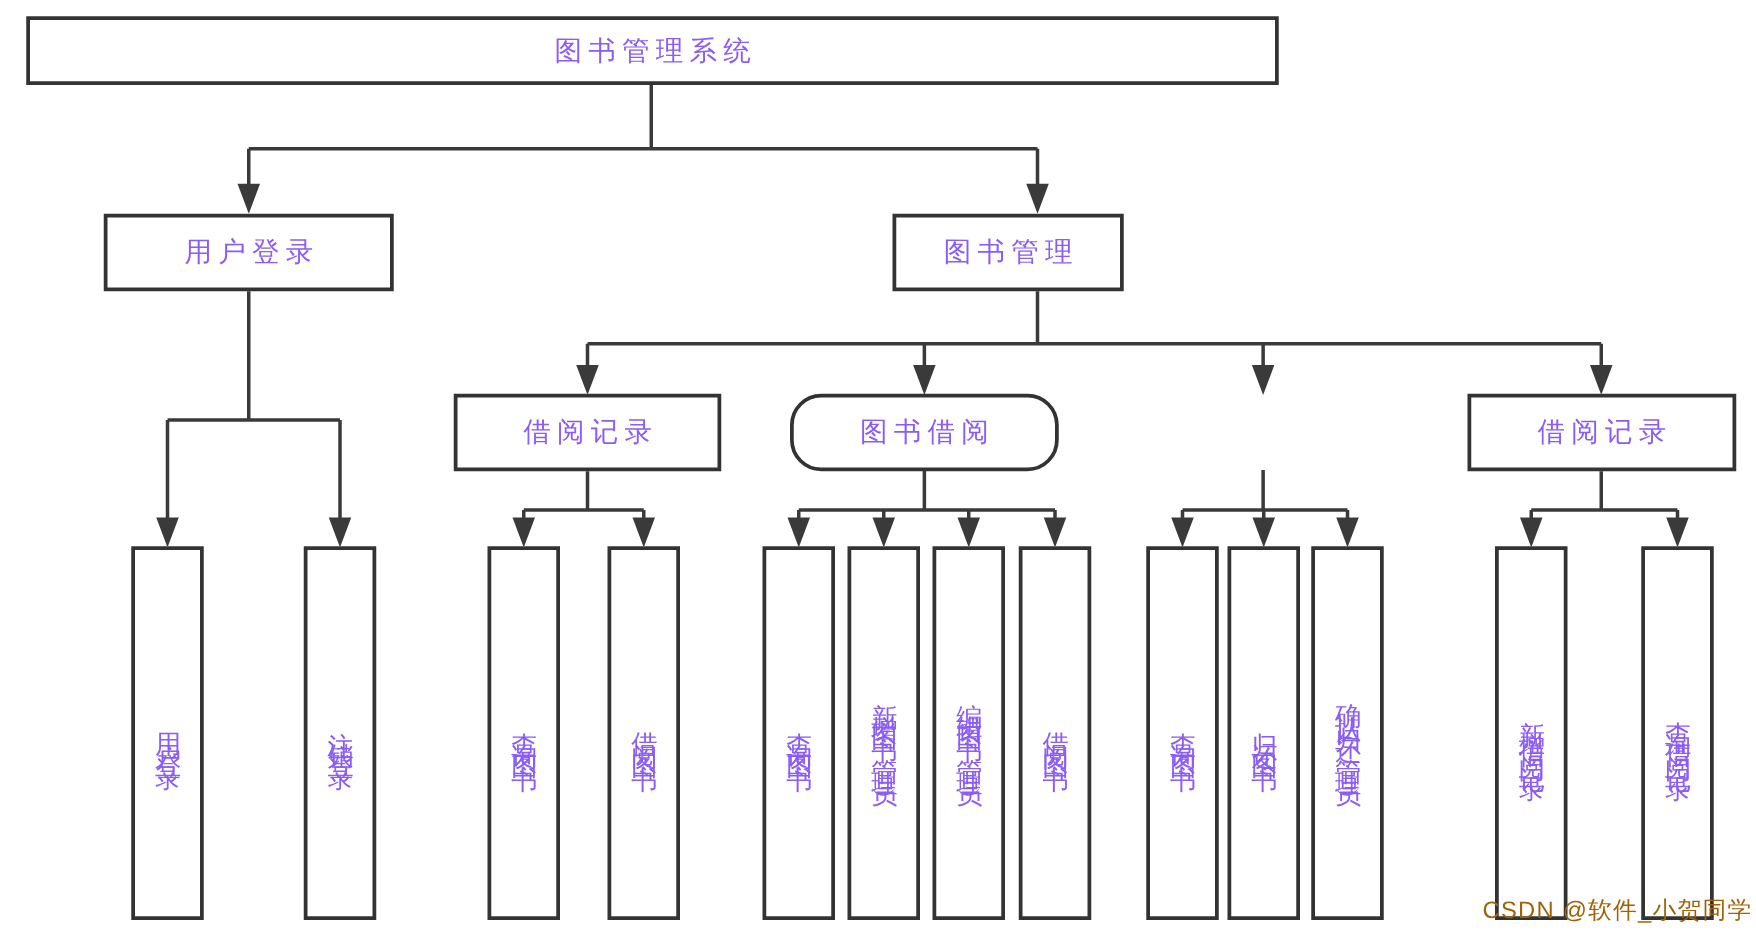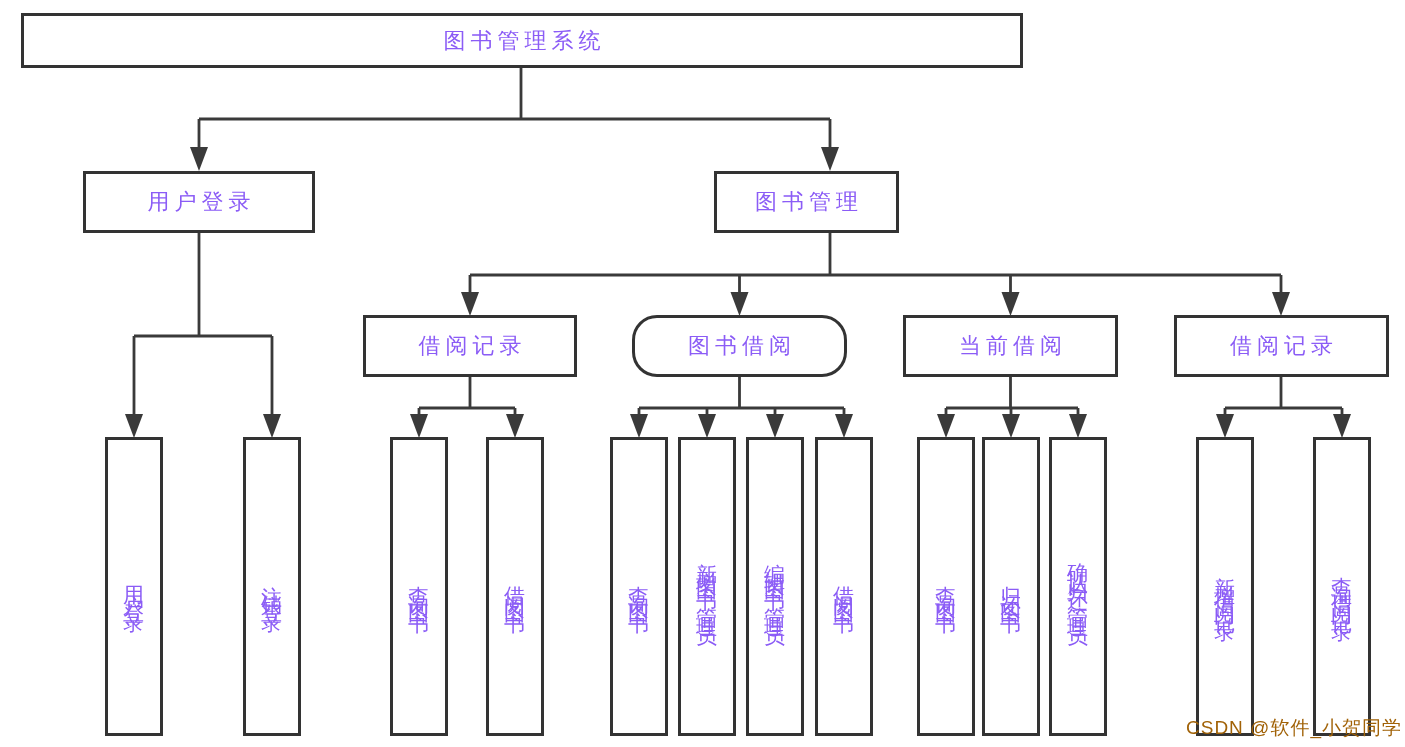--- a/index.html
+++ b/index.html
@@ -125,23 +125,20 @@
   <div class="node" style="left:714px; top:171px; width:185px; height:62px;">
     <span class="h-label">图书管理</span>
   </div>
 
   <div class="node" style="left:363px; top:315px; width:214px; height:62px;">
     <span class="h-label">借阅记录</span>
   </div>
   <div class="node" style="left:632px; top:315px; width:215px; height:62px;border-radius:25px;">
     <span class="h-label">图书借阅</span>
   </div>
-  <div class="node" style="left:903px; top:315px; width:215px; height:62px;">
-    <span class="h-label">当前借阅</span>
-  </div>
   <div class="node" style="left:1174px; top:315px; width:215px; height:62px;">
     <span class="h-label">借阅记录</span>
   </div>
 
   <div class="node" style="left:105px; top:437px; width:58px; height:299px;">
     <span class="v-label">用户登录</span>
   </div>
   <div class="node" style="left:243px; top:437px; width:58px; height:299px;">
     <span class="v-label">注销登录</span>
   </div>

